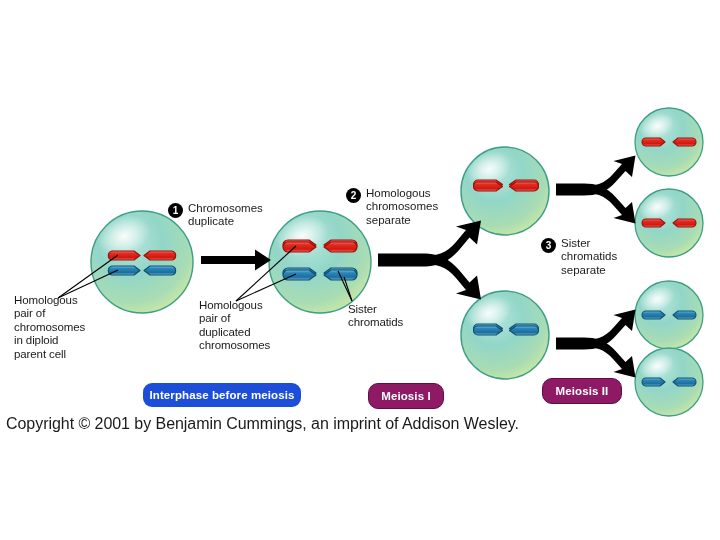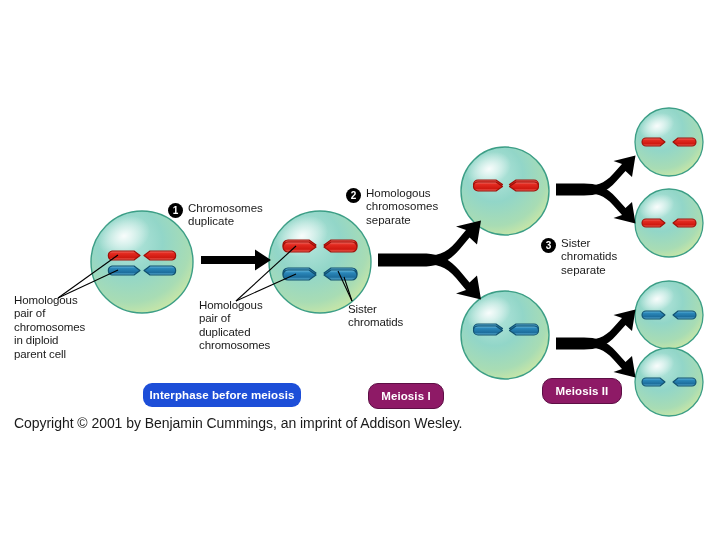--- a/index.html
+++ b/index.html
@@ -52,22 +52,22 @@
   }
   .pill.black{background:#1d4ed8;}
   .pill.magenta{
     background:#8e1a66;
     border:1.5px solid #5d0f45;
     border-radius:10px;
   }
   
   #copyright{
     position:absolute;
-    left:14px;top:415px;
-    font-size:14px;
+    left:6px;top:415px;
+    font-size:16px;
     color:#1a1a1a;
     letter-spacing:-0.05px;
   }
 </style>
 </head>
 <body>
 
 <div id="stage">
 
 <svg id="canvas" viewBox="0 0 720 540">

